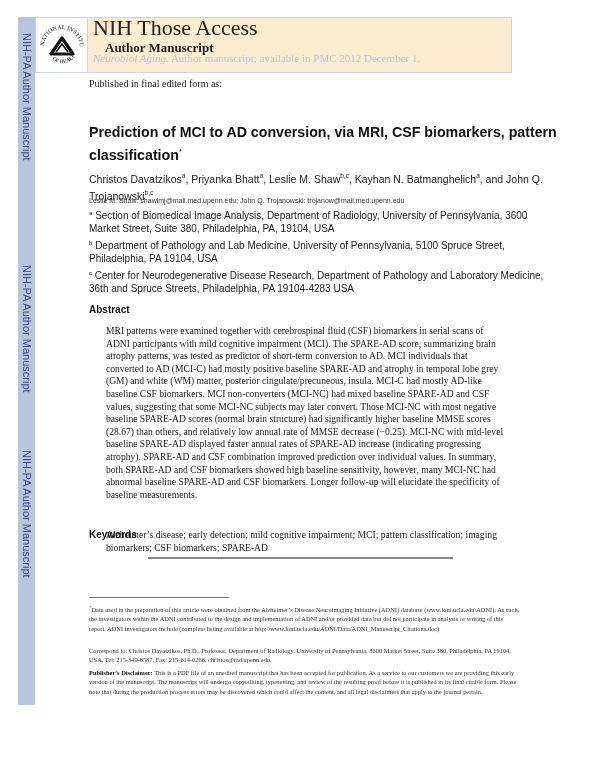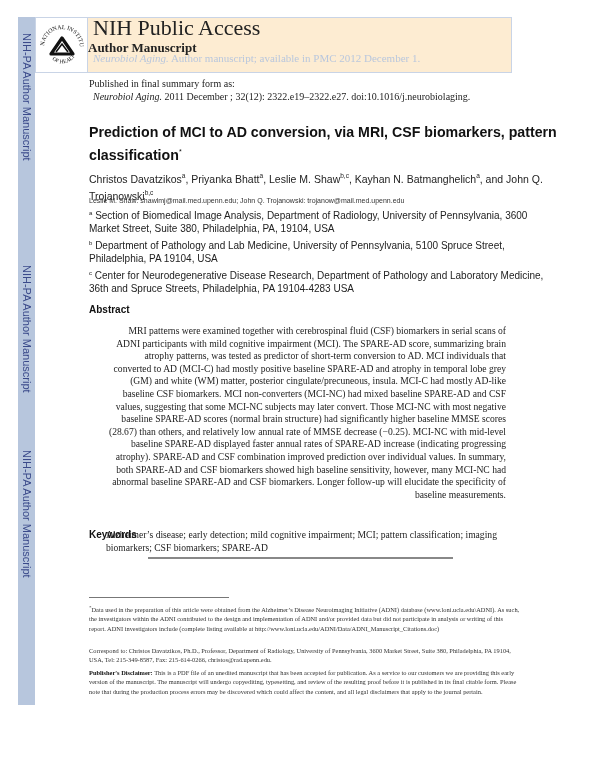--- a/index.html
+++ b/index.html
@@ -20,21 +20,21 @@
     .header {
       position: absolute; left: 35px; top: 17px; width: 477px; height: 56px;
       border: 1px solid #c9d4e6; background: #fdecd2; box-sizing: border-box;
     }
     .logo-box {
       position: absolute; left: 35px; top: 17px; width: 53px; height: 56px;
       background: #fff; border: 1px solid #c9d4e6; box-sizing: border-box;
     }
     .logo-box svg { position: absolute; left: 2px; top: 3px; }
     .h-title { position: absolute; left: 93px; top: 15px; font-size: 22px; color: #222; white-space: nowrap; }
-    .h-sub { position: absolute; left: 88px; top: 40px; font-size: 13px; font-weight: bold; color: #222; white-space: nowrap; }
+    .h-sub { position: absolute; left: 105px; top: 40px; font-size: 13px; font-weight: bold; color: #222; white-space: nowrap; }
     .h-avail { position: absolute; left: 93px; top: 52px; font-size: 11px; color: #b9c7dd; white-space: nowrap; }
     .h-avail i { font-style: italic; }
     .pub {
       position: absolute; left: 89px; top: 78px; font-size: 10px; line-height: 12.5px; color: #222; width: 470px;
     }
     .pub .cite { padding-left: 4px; }
     .title {
       position: absolute; left: 89px; top: 122px; width: 470px;
       font-family: "Liberation Sans", sans-serif; font-weight: bold; font-size: 14.2px; line-height: 20px; color: #111;
     }
@@ -52,21 +52,21 @@
     .affil {
       position: absolute; left: 89px; width: 470px;
       font-family: "Liberation Sans", sans-serif; font-size: 10px; line-height: 12.6px; color: #222;
     }
     .affil sup { font-size: 6px; }
     .sec-head {
       position: absolute; left: 89px; font-family: "Liberation Sans", sans-serif; font-weight: bold; color: #111;
     }
     .abstract {
       position: absolute; left: 106px; top: 325px; width: 400px;
-      font-size: 9.6px; line-height: 12.6px; color: #222; text-align: right;
+      font-size: 9.6px; line-height: 12.6px; color: #222; text-align: left;
     }
     .keywords {
       position: absolute; left: 106px; top: 528px; width: 400px;
       font-size: 9.6px; line-height: 13px; color: #222;
     }
     .rule1 { position: absolute; left: 148px; top: 557px; width: 305px; height: 2px; background: #888; }
     .rule2 { position: absolute; left: 89px; top: 597px; width: 140px; height: 1px; background: #777; }
     .foot {
       position: absolute; left: 89px; width: 432px; font-size: 6.4px; line-height: 9.3px; color: #333;
     }
@@ -87,27 +87,26 @@
     <defs>
       <path id="arcTop" d="M6,26 A18,18 0 0 1 42,26"></path>
       <path id="arcBot" d="M10,34 A16,16 0 0 0 38,34"></path>
     </defs>
     <text font-family="Liberation Serif, serif" font-size="6" fill="#111"><textPath href="#arcTop" startOffset="2%">NATIONAL INSTITUTES</textPath></text>
     <text font-family="Liberation Serif, serif" font-size="5.5" fill="#111"><textPath href="#arcBot" startOffset="18%">OF HEALTH</textPath></text>
     <path d="M13,33 L24,17 L35,33 Z" fill="none" stroke="#111" stroke-width="3.2" stroke-linejoin="round"></path>
     <path d="M18,31 L24,23 L30,31" fill="none" stroke="#111" stroke-width="1.6"></path>
   </svg>
 </div>
-<div class="h-title">NIH Public Access</div>
+<div class="h-title">NIH Those Access</div>
 <div class="h-sub">Author Manuscript</div>
 <div class="h-avail"><i>Neurobiol Aging.</i><span> Author manuscript; available in PMC 2012 December 1.</span></div>
 
 <div class="pub">
-  <div>Published in final summary form as:</div>
-  <div class="cite"><i>Neurobiol Aging.</i><span> 2011 December ; 32(12): 2322.e19–2322.e27. doi:10.1016/j.neurobiolaging.</span></div>
+  <div>Published in final edited form as:</div>
 </div>
 
 <div class="title"><span>Prediction of MCI to AD conversion, via MRI, CSF biomarkers, pattern classification</span><sup>*</sup></div>
 
 <div class="authors">
   <b>Christos Davatzikos</b><sup>a</sup><span>, </span><b>Priyanka Bhatt</b><sup>a</sup><span>, </span><b>Leslie M. Shaw</b><sup>b,c</sup><span>, </span><b>Kayhan N. Batmanghelich</b><sup>a</sup><span>, and </span><b>John Q. Trojanowski</b><sup>b,c</sup>
 </div>
 <div class="emails">Leslie M. Shaw: shawlmj@mail.med.upenn.edu; John Q. Trojanowski: trojanow@mail.med.upenn.edu</div>
 
 <div class="affil" style="top:207px;"><sup>a</sup> <span>Section of Biomedical Image Analysis, Department of Radiology, University of Pennsylvania, 3600 Market Street, Suite 380, Philadelphia, PA, 19104, USA</span></div>

